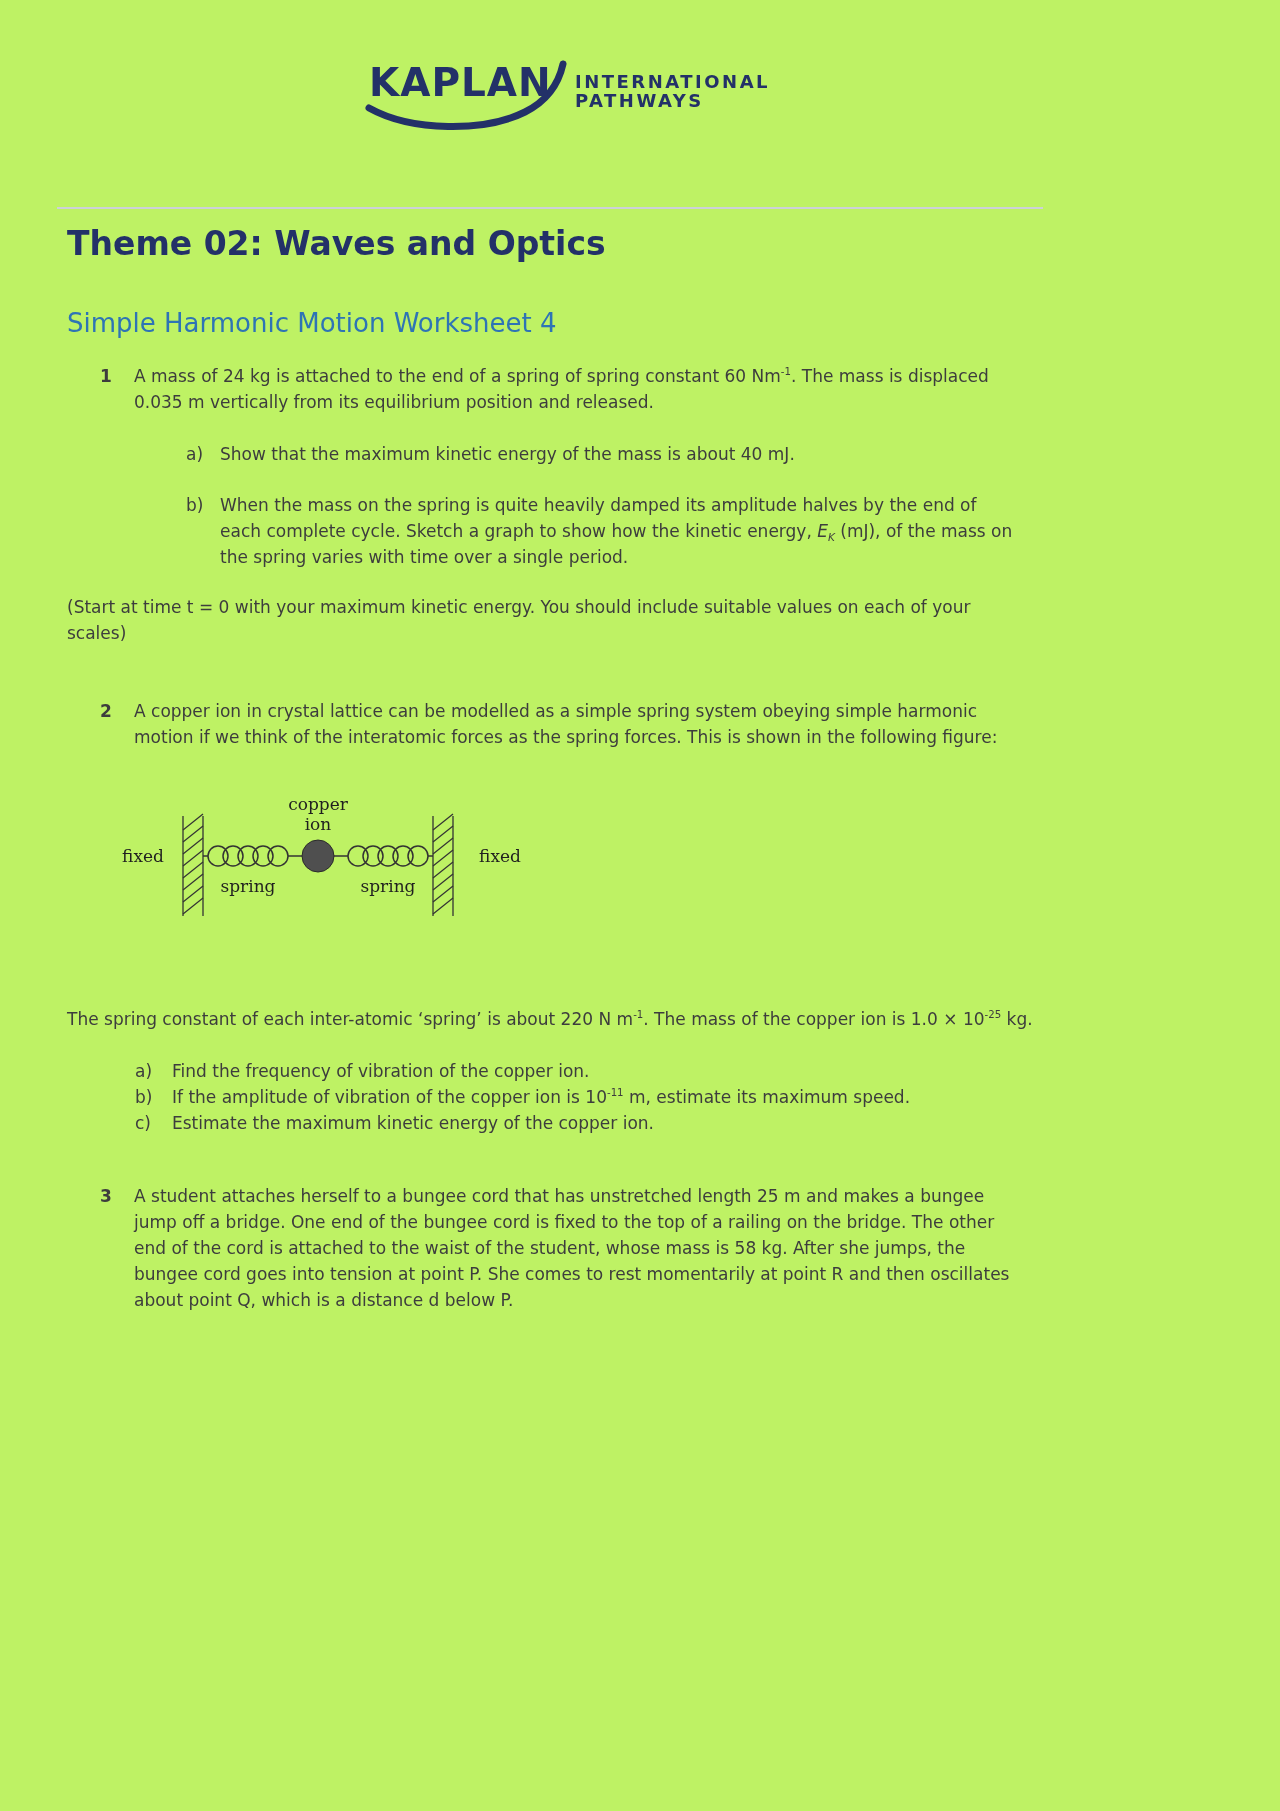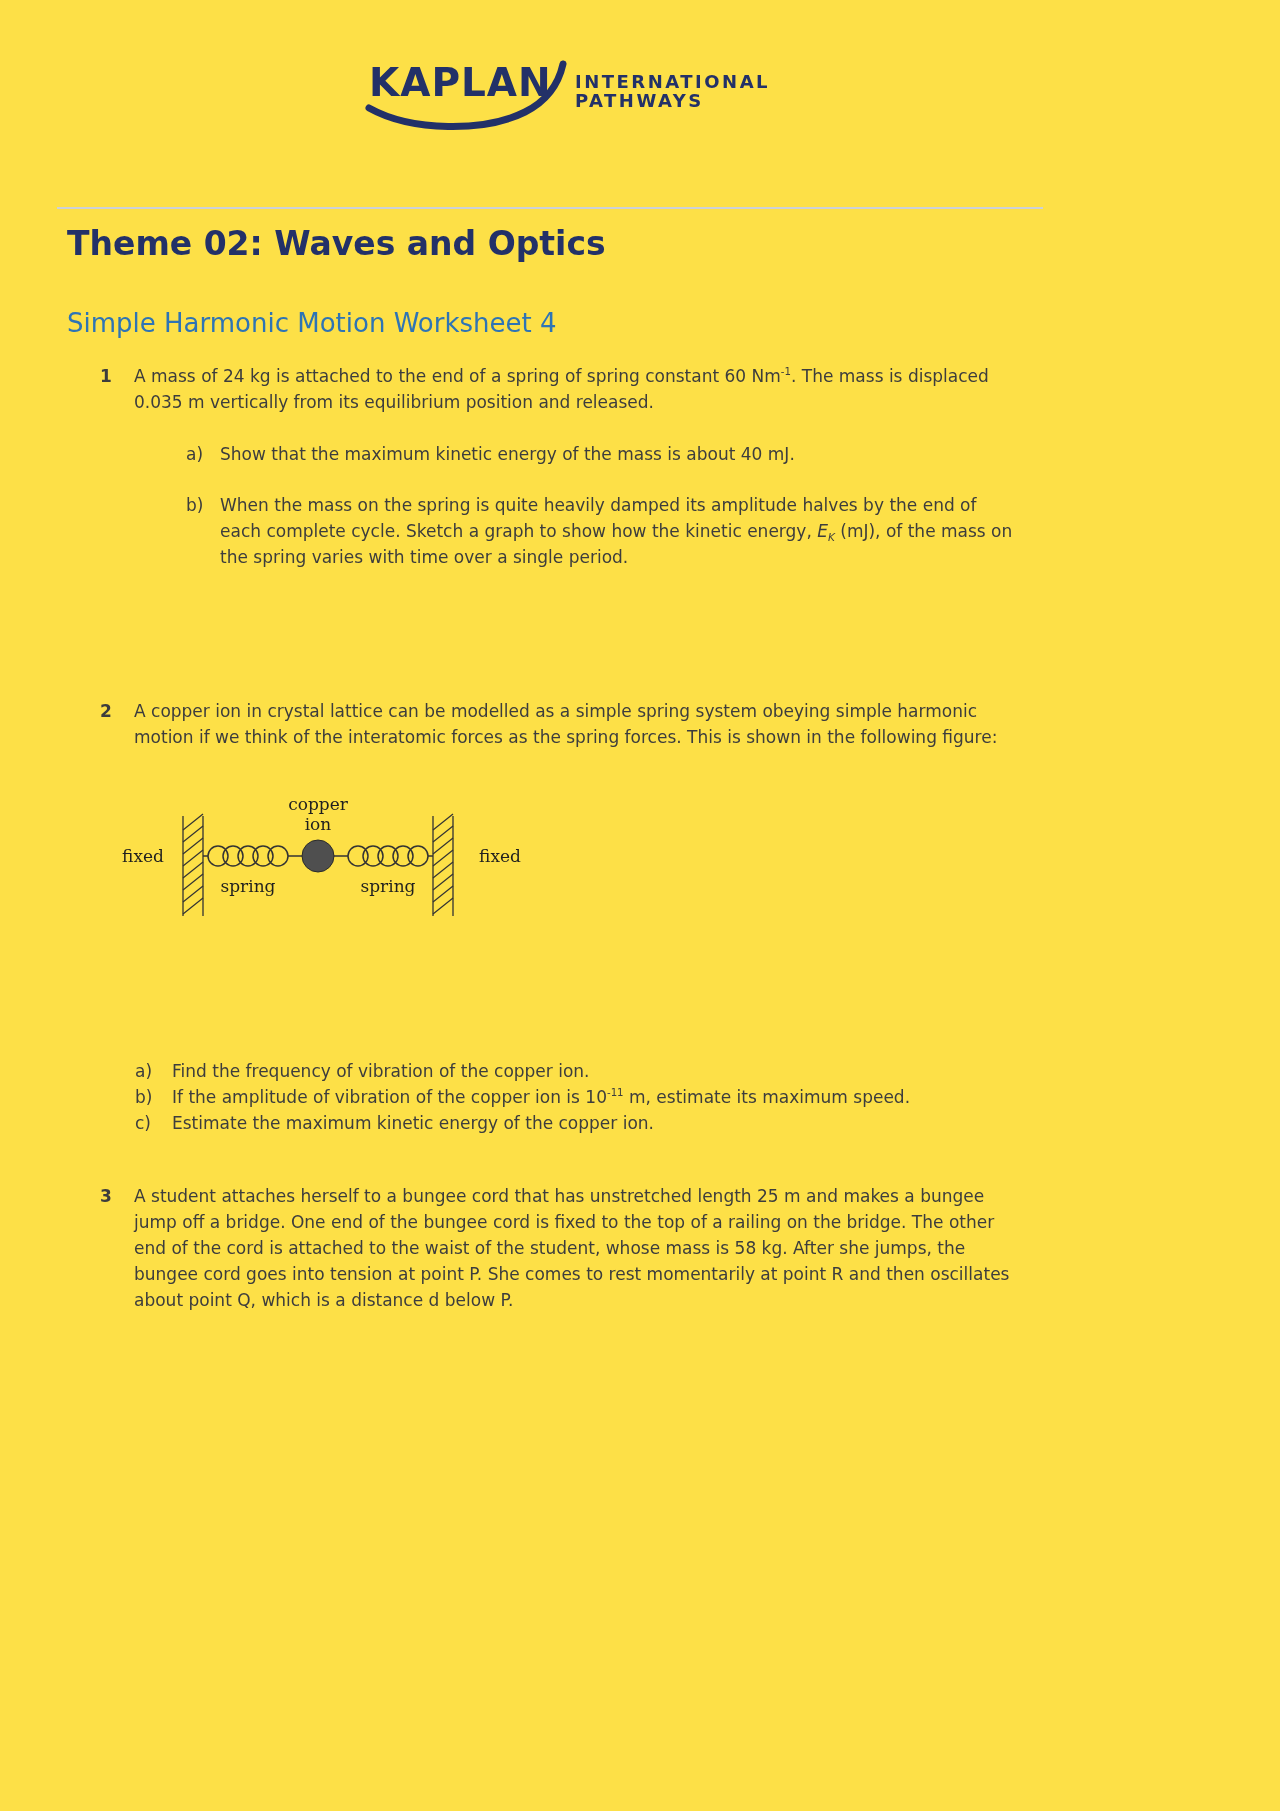--- a/index.html
+++ b/index.html
@@ -3,21 +3,21 @@
 <meta charset="utf-8">
 <style>
   * { margin: 0; padding: 0; box-sizing: border-box; }
   html, body { background: #ffffff; }
   body { font-family: "DejaVu Sans", "Liberation Sans", sans-serif; }
 
   .page {
     position: relative;
     width: 1280px;
     height: 1811px;
-    background: #fde047;
+    background: #bef264;
     color: var(--text, #3d3d3d);
     overflow: hidden;
     font-size: 17px;
     line-height: 26px;
   }
 
   
   .logo { position: absolute; left: 365px; top: 56px; width: 400px; height: 86px; }
   .logo-brand {
     position: absolute; left: 4px; top: 6px;
@@ -120,20 +120,21 @@
   <div class="subitem q1a">
     <span class="sublabel">a)</span>
     <p class="subtext">Show that the maximum kinetic energy of the mass is about 40 mJ.</p>
   </div>
 
   <div class="subitem q1b">
     <span class="sublabel">b)</span>
     <p class="subtext"><span>When the mass on the spring is quite heavily damped its amplitude halves by the end of each complete cycle. Sketch a graph to show how the kinetic energy, </span><i class="sym">E</i><sub>K</sub><span> (mJ), of the mass on the spring varies with time over a single period.</span></p>
   </div>
 
+  <p class="note">(Start at time t = 0 with your maximum kinetic energy. You should include suitable values on each of your scales)</p>
 
   <section class="q q2">
     <span class="qnum">2</span>
     <p class="qtext">A copper ion in crystal lattice can be modelled as a simple spring system obeying simple harmonic motion if we think of the interatomic forces as the spring forces. This is shown in the following figure:</p>
   </section>
 
   <svg class="figure" width="440" height="150" viewBox="0 0 440 150">
 
     <g stroke="#333333" stroke-width="1.3">
       <line x1="83" y1="32" x2="83" y2="132"></line>
@@ -184,20 +185,21 @@
     <circle cx="218" cy="72" r="16" fill="#4f4f4f" stroke="#2b2b2b" stroke-width="1"></circle>
 
     <text class="figlabel" x="218" y="26" text-anchor="middle">copper</text>
     <text class="figlabel" x="218" y="46" text-anchor="middle">ion</text>
     <text class="figlabel" x="43" y="78" text-anchor="middle">fixed</text>
     <text class="figlabel" x="400" y="78" text-anchor="middle">fixed</text>
     <text class="figlabel" x="148" y="108" text-anchor="middle">spring</text>
     <text class="figlabel" x="288" y="108" text-anchor="middle">spring</text>
   </svg>
 
+  <p class="q2cont"><span>The spring constant of each inter-atomic ‘spring’ is about 220 N m</span><sup>-1</sup><span>. The mass of the copper ion is 1.0 × 10</span><sup>-25</sup><span> kg.</span></p>
 
   <div class="q2list">
     <div class="subitem">
       <span class="sublabel">a)</span>
       <p class="subtext">Find the frequency of vibration of the copper ion.</p>
     </div>
     <div class="subitem">
       <span class="sublabel">b)</span>
       <p class="subtext"><span>If the amplitude of vibration of the copper ion is 10</span><sup>-11</sup><span> m, estimate its maximum speed.</span></p>
     </div>

